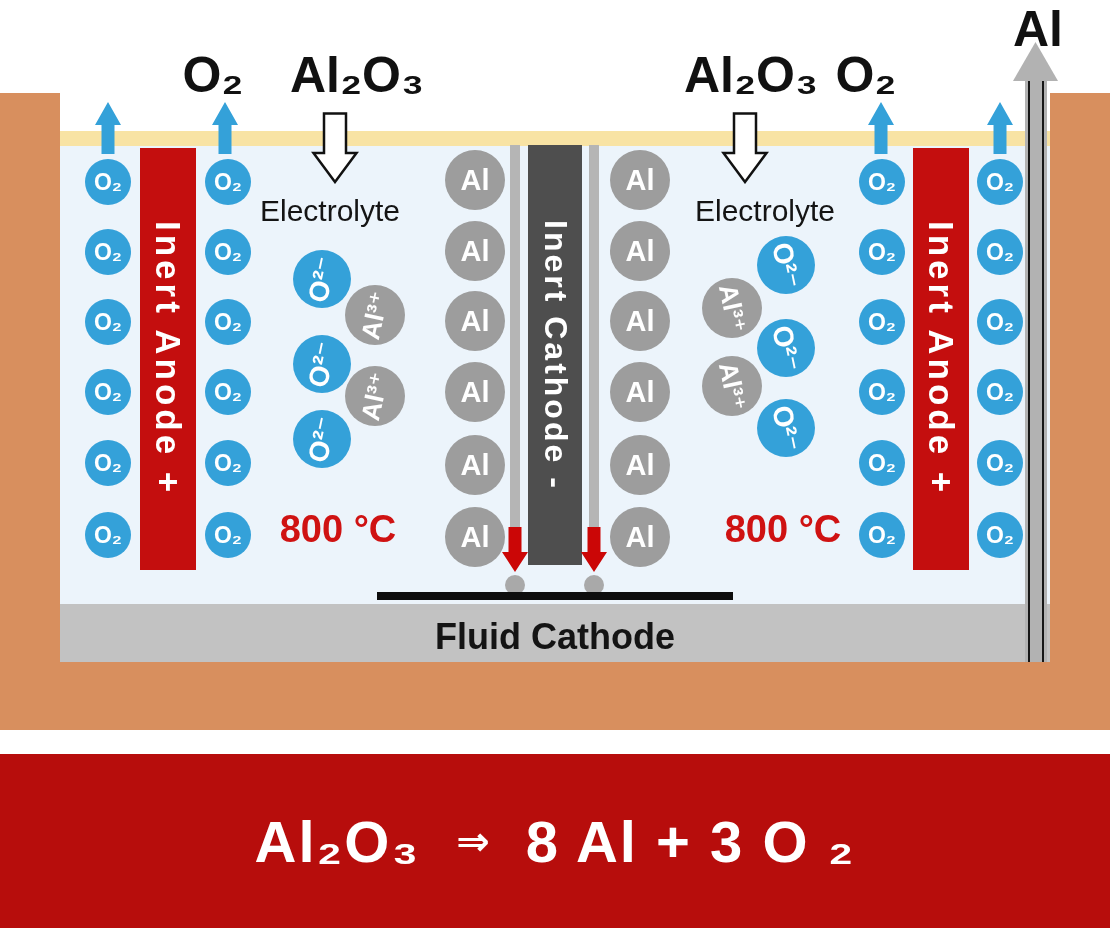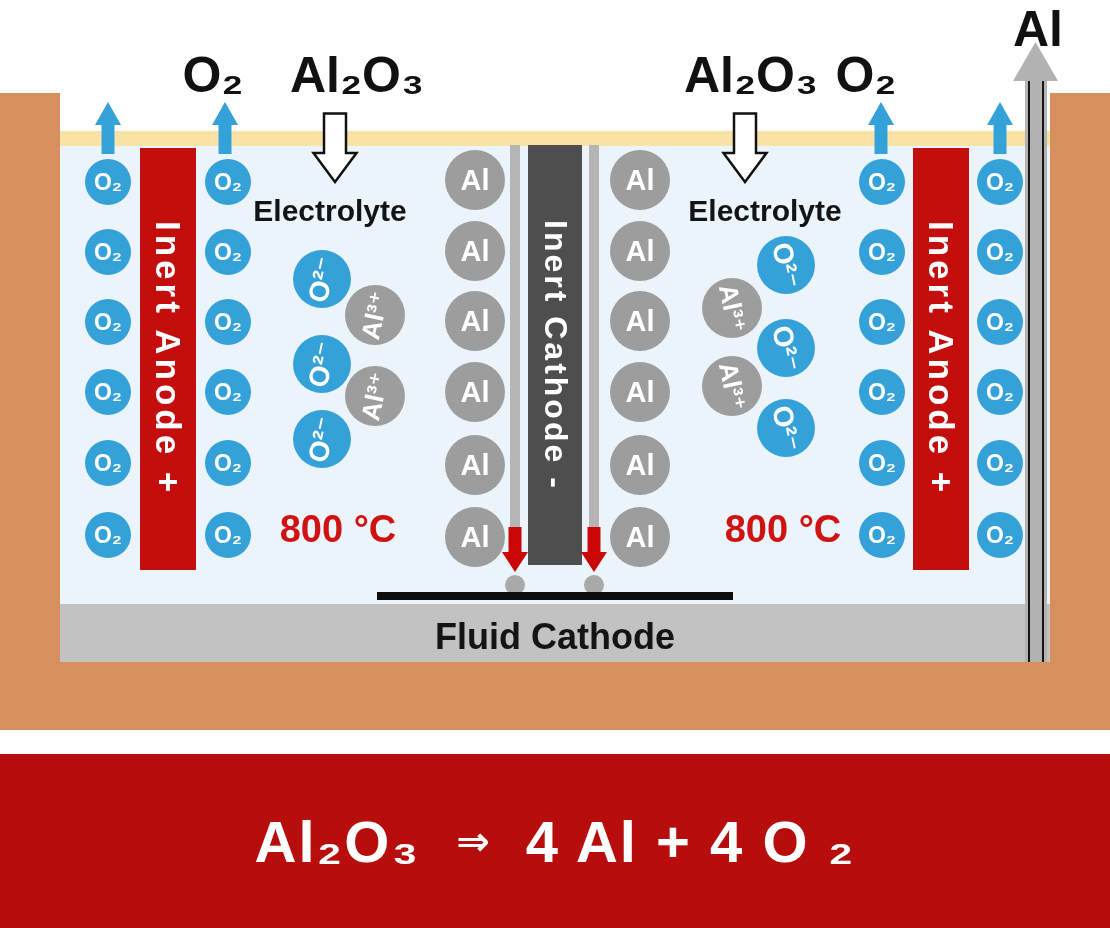--- a/index.html
+++ b/index.html
@@ -66,21 +66,21 @@
   }
 
   
   .toplabel {
     position:absolute; top:46px; transform:translateX(-50%);
     font-size:50px; font-weight:bold; color:#111; white-space:nowrap;
   }
   .al-out-label { top:0px; }
   .elabel {
     position:absolute; top:194px; transform:translateX(-50%);
-    font-size:30px; font-weight:bold; color:#141414; white-space:nowrap;
+    font-size:30px; font-weight:normal; color:#141414; white-space:nowrap;
   }
   .temp {
     position:absolute; top:508px; transform:translateX(-50%);
     font-size:38px; font-weight:bold; color:#cf1212; white-space:nowrap;
   }
 
   
   .banner {
     position:absolute; left:0; top:754px; width:1110px; height:174px; background:#b70d0c;
     display:flex; align-items:center; justify-content:center; gap:36px;
@@ -231,16 +231,16 @@
 
   <div class="toplabel" style="left:213px;">O₂</div>
   <div class="toplabel" style="left:357px;">Al₂O₃</div>
   <div class="toplabel" style="left:751px;">Al₂O₃</div>
   <div class="toplabel" style="left:866px;">O₂</div>
   <div class="toplabel al-out-label" style="left:1038px;">Al</div>
 
   <div class="banner">
     <span class="eq-part">Al₂O₃</span>
     <span class="eq-arrow">⇒</span>
-    <span class="eq-part">4 Al + 4 O ₂</span>
+    <span class="eq-part">8 Al + 3 O ₂</span>
   </div>
 
 </div>
 
 </body></html>

